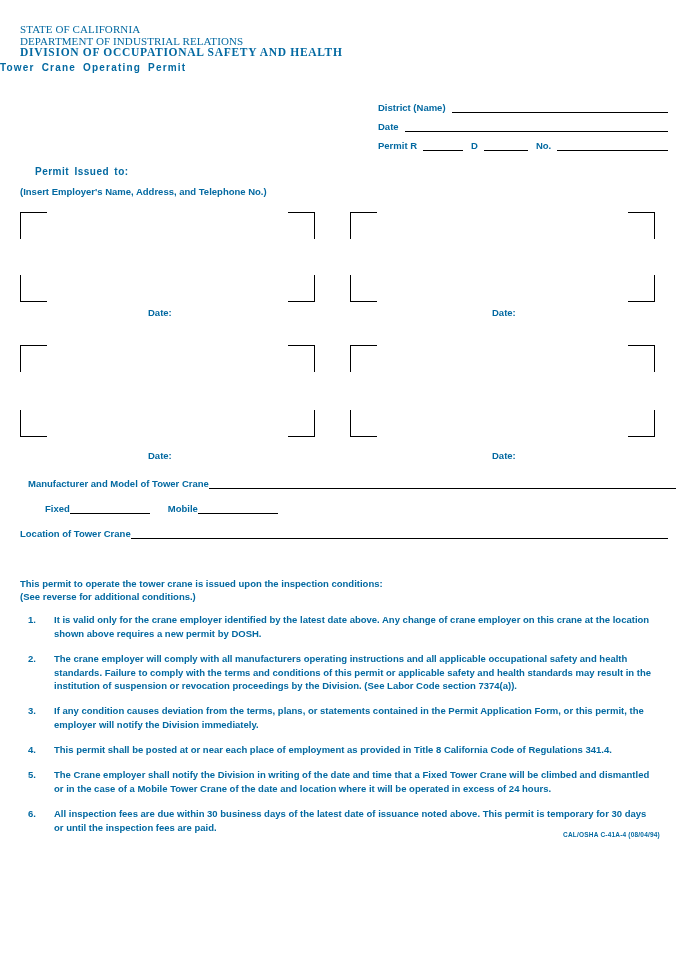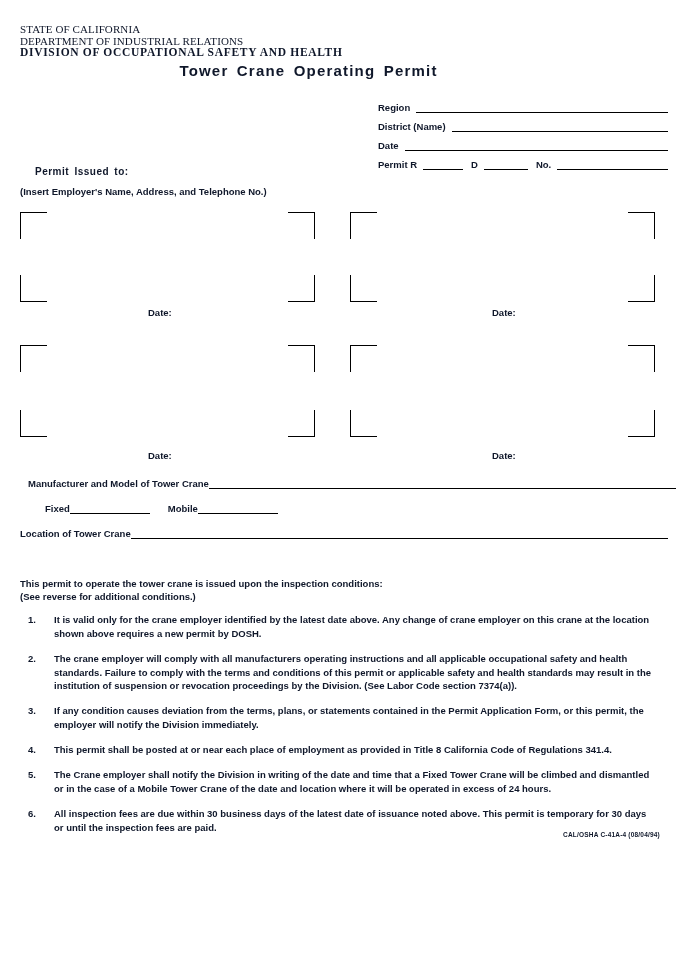--- a/index.html
+++ b/index.html
@@ -6,21 +6,21 @@
   html, body {
     margin: 0;
     padding: 0;
     background: #ffffff;
   }
   .page {
     position: relative;
     width: 700px;
     height: 965px;
     background: #ffffff;
-    color: #0f172a;
+    color: #0369a1;
     font-family: "Liberation Sans", sans-serif;
     overflow: hidden;
   }
 
   
   .agency {
     position: absolute;
     left: 20px;
     top: 24px;
     font-family: "Liberation Serif", serif;
@@ -34,22 +34,21 @@
     font-size: 11.5px;
     letter-spacing: 0.7px;
   }
 
   
   .form-title {
     position: absolute;
     left: 0;
     top: 62px;
     width: 617px;
-    text-align: center;
-    font-size: 15px;
+    font-size: 10px;
     font-weight: bold;
     letter-spacing: 1.2px;
     word-spacing: 3px;
   }
 
   
   .idblock {
     position: absolute;
     left: 378px;
     top: 94px;
@@ -175,24 +174,20 @@
   <div class="agency">
     <div class="l1">STATE OF CALIFORNIA</div>
     <div class="l2">DEPARTMENT OF INDUSTRIAL RELATIONS</div>
     <div class="l3">DIVISION OF OCCUPATIONAL SAFETY AND HEALTH</div>
   </div>
 
   <div class="form-title">Tower Crane Operating Permit</div>
 
   <div class="idblock">
 
-    <div class="idrow">
-      <span class="lbl">Region</span>
-      <span class="rule"></span>
-    </div>
 
     <div class="idrow">
       <span class="lbl">District (Name)</span>
       <span class="rule"></span>
     </div>
 
     <div class="idrow">
       <span class="lbl">Date</span>
       <span class="rule"></span>
     </div>

